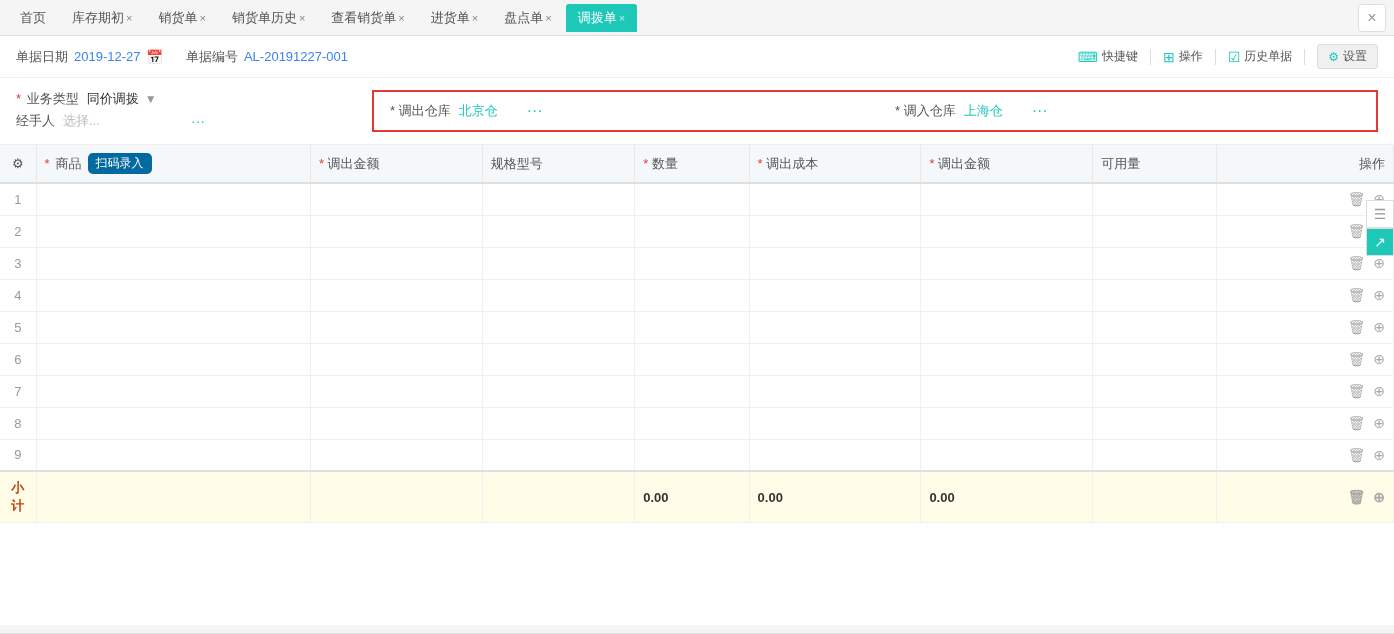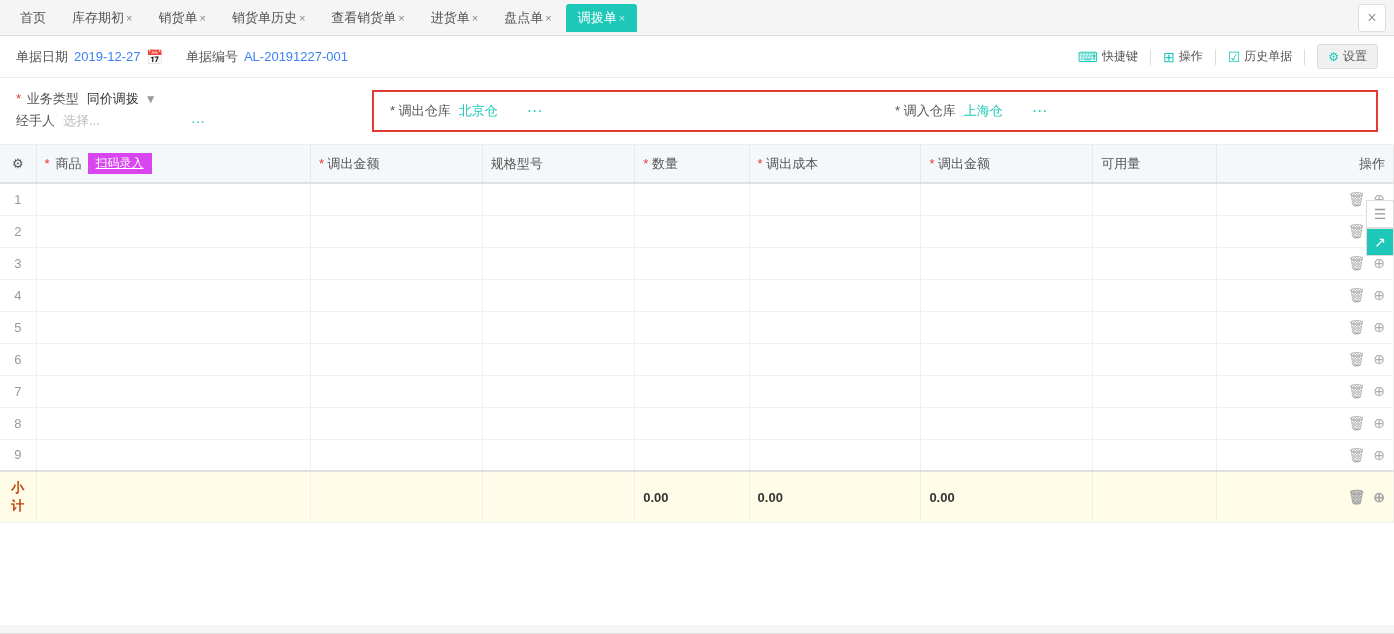--- a/index.html
+++ b/index.html
@@ -253,29 +253,28 @@
       cursor: pointer;
       color: #aaa;
       font-size: 14px;
       margin-left: 4px;
     }
     .col-settings {
       width: 36px;
       text-align: center;
     }
     .scan-btn {
-      background: #d946ef;
+      background: #0369a1;
       color: #fff;
       border: none;
-      border-radius: 0;
+      border-radius: 5px;
       padding: 2px 8px;
       font-size: 12px;
       cursor: pointer;
       white-space: nowrap;
-      text-decoration: underline;
     }
     .th-with-scan {
       display: flex;
       align-items: center;
       gap: 6px;
     }
 
     
     .right-sidebar {
       position: fixed;

